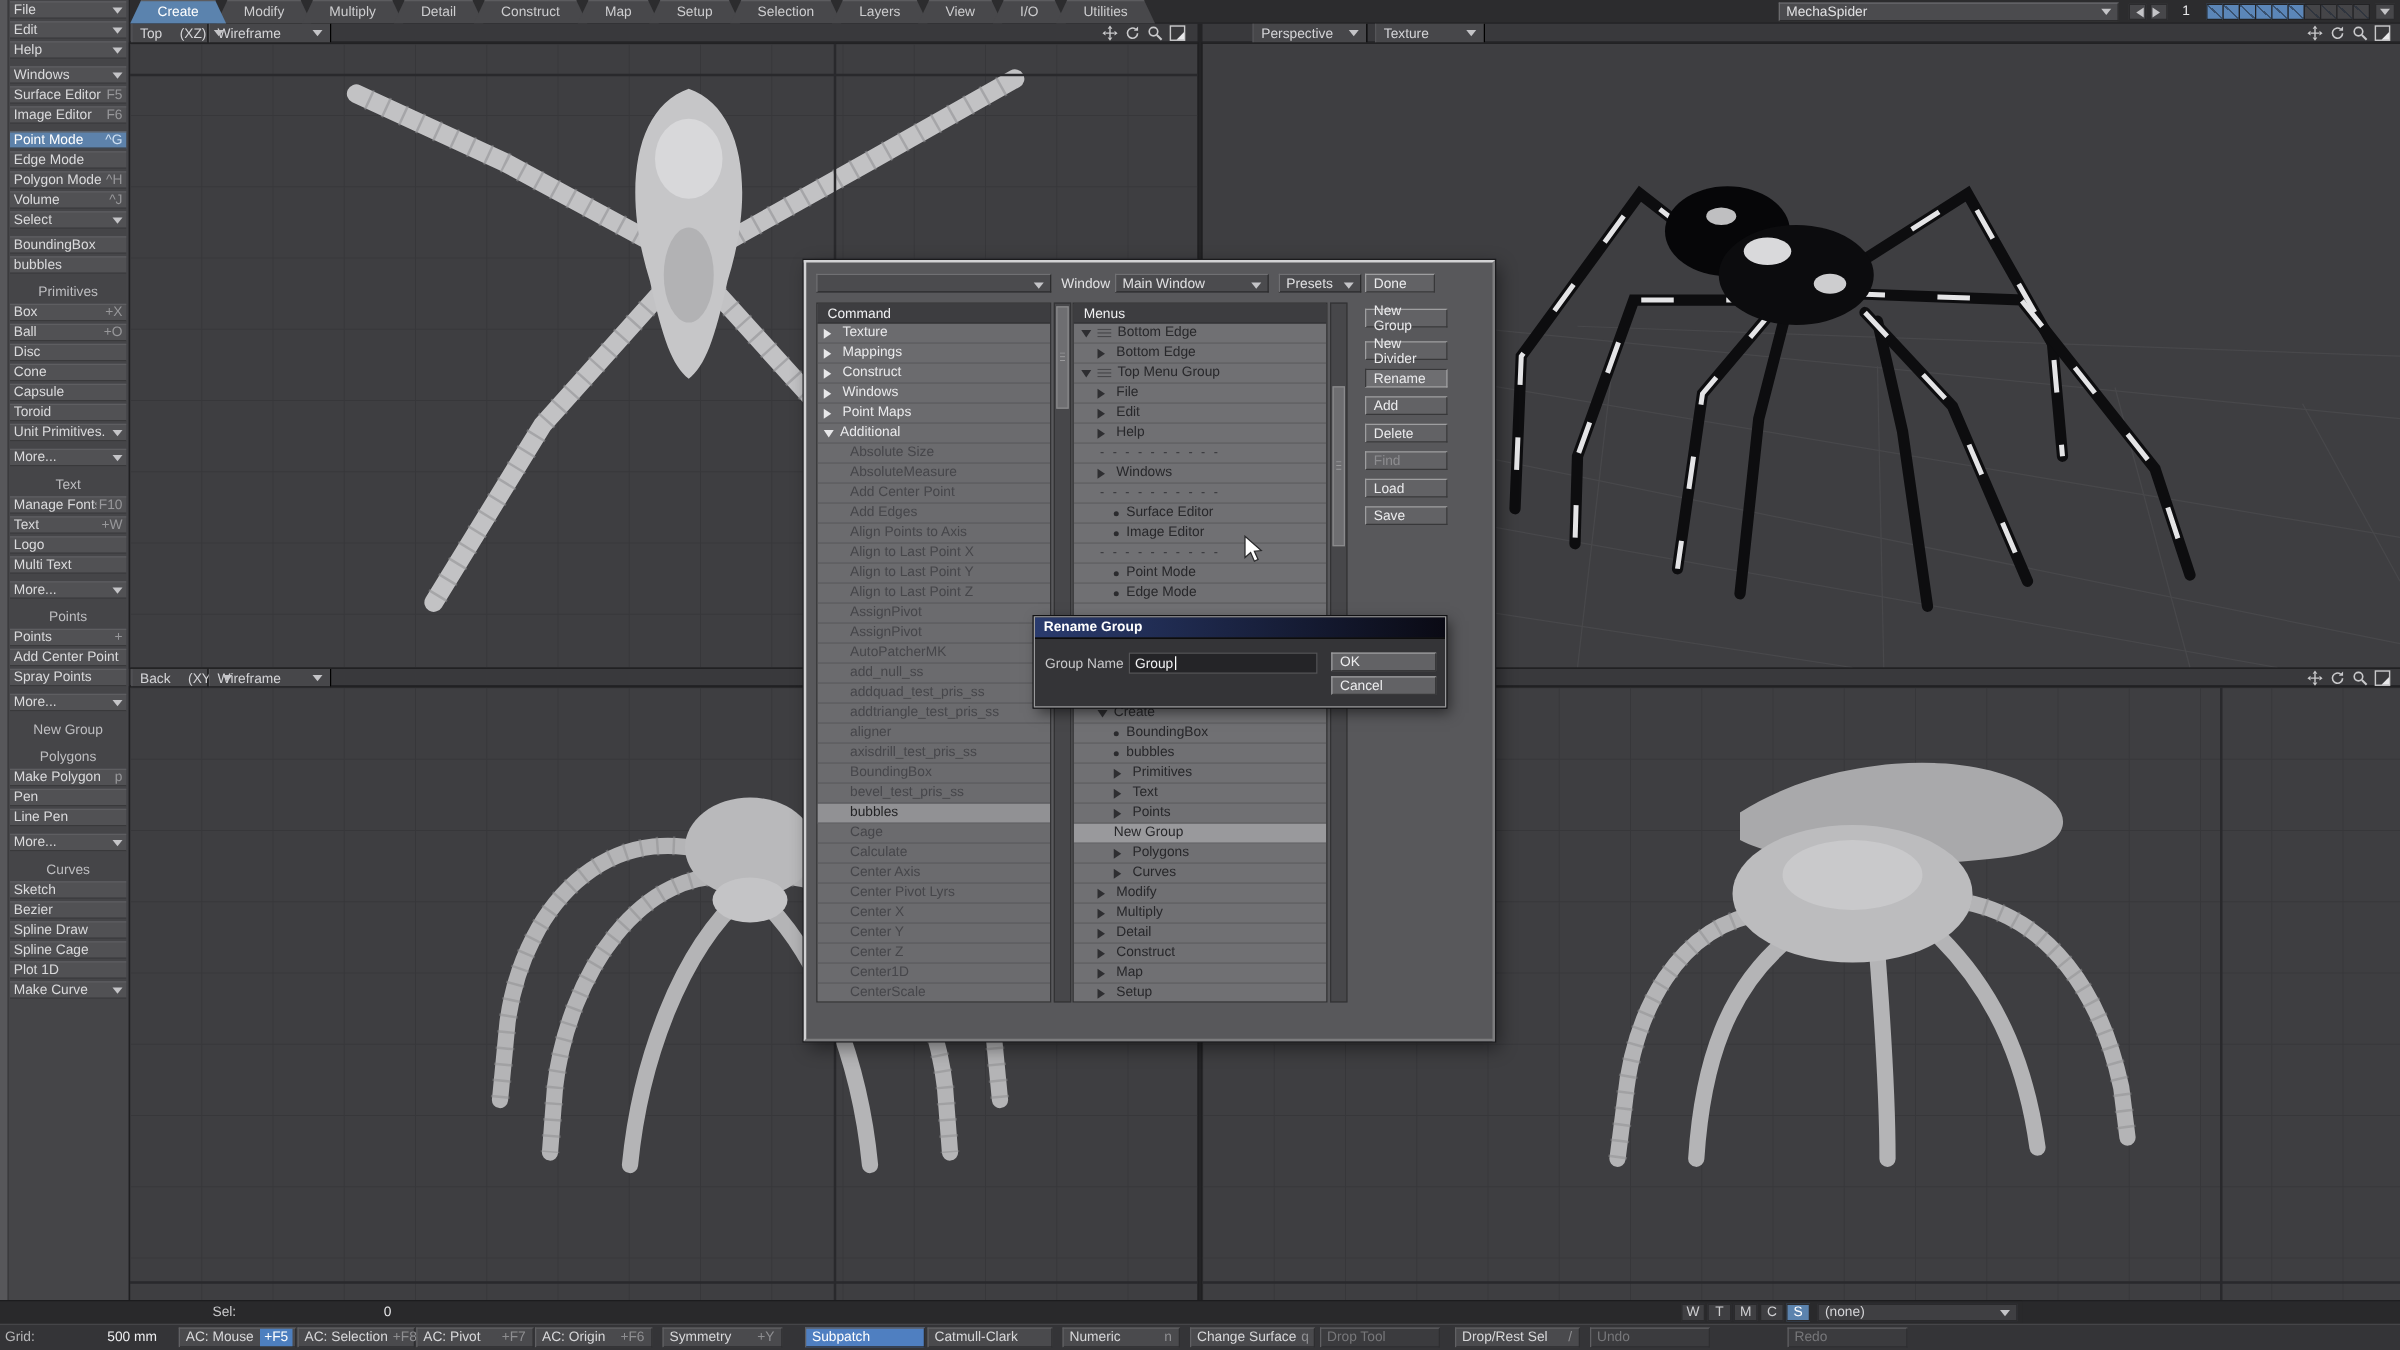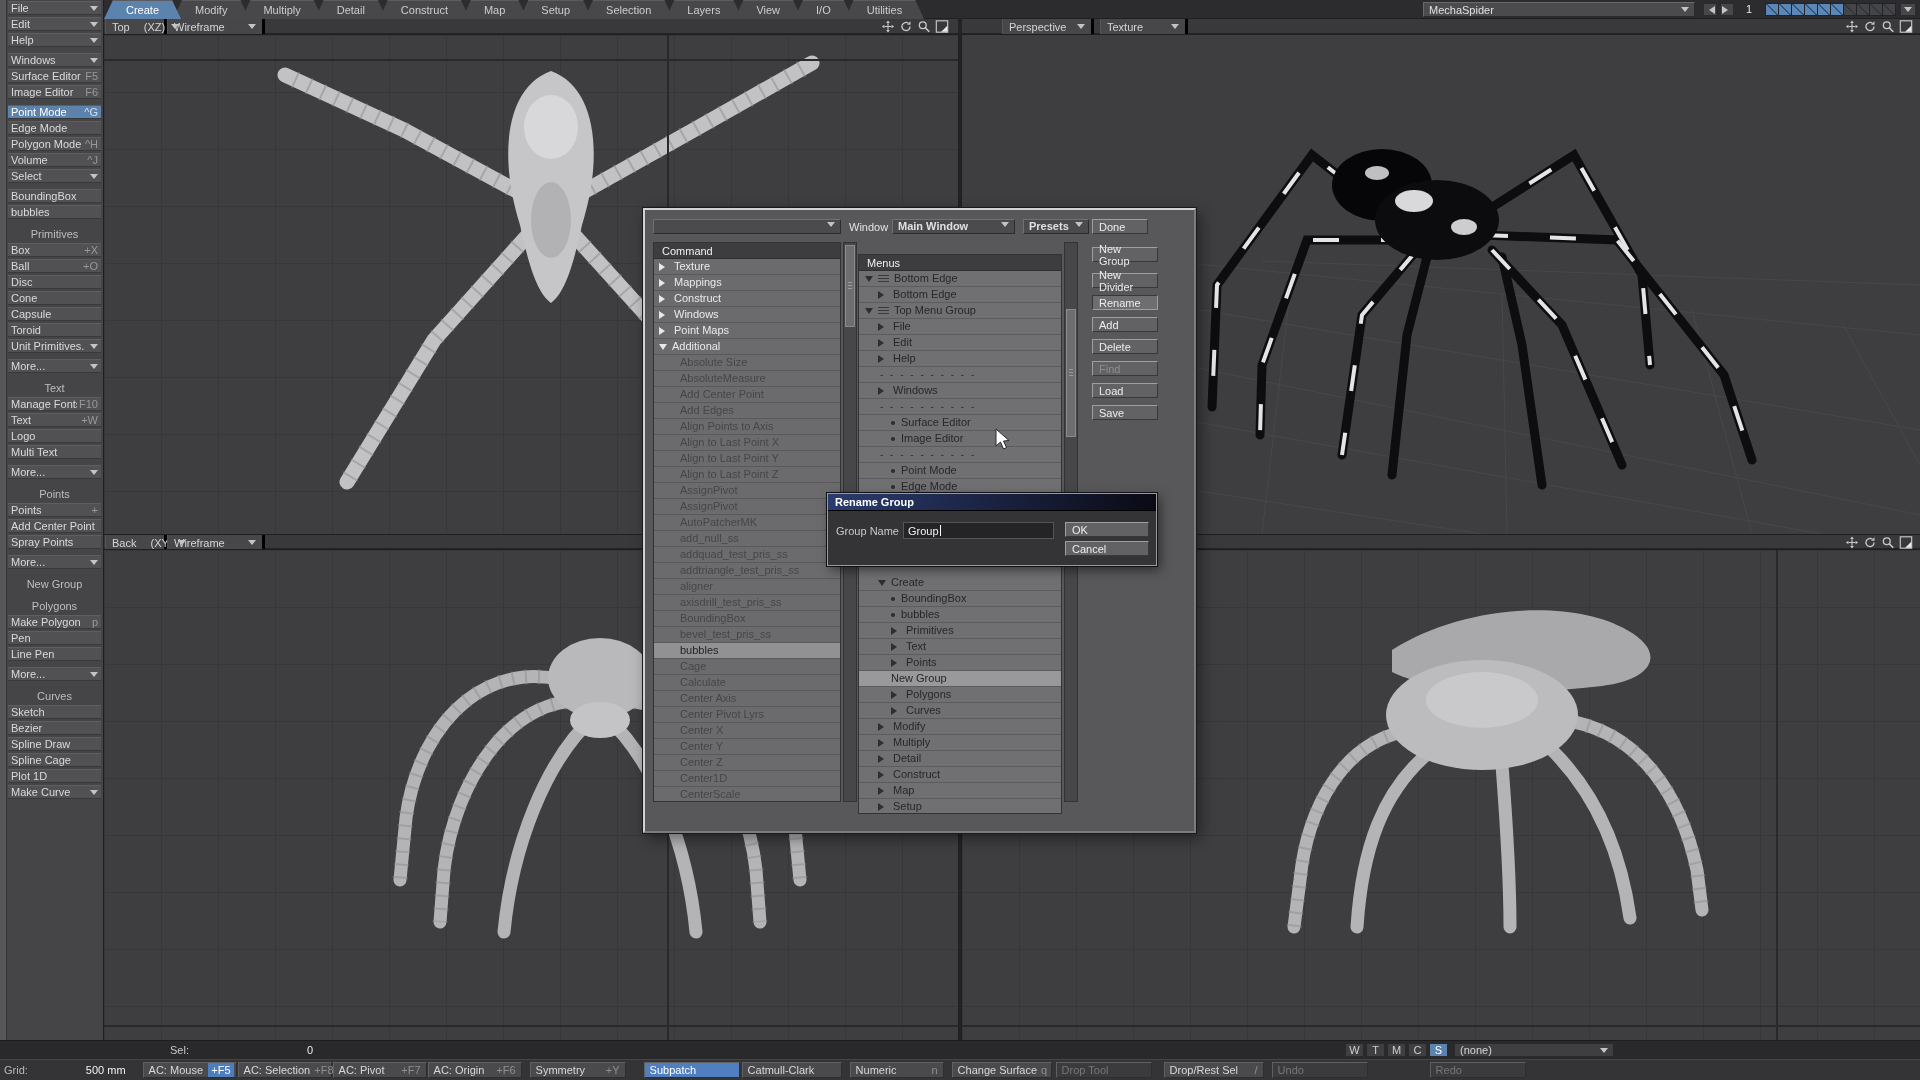--- a/index.html
+++ b/index.html
@@ -24,21 +24,21 @@
   #layer-menu { position:absolute; right:4px; top:3px; width:16px; height:13px; background:#47474a; border:1px solid #2b2b2d; display:flex; align-items:center; justify-content:center; }
 
   .dd-arrow { display:inline-block; width:0; height:0; border:4px solid transparent; border-top:5px solid #c4c4c7; margin-left:6px; transform:translateY(2px); }
   .tri-left { width:0;height:0;border:4px solid transparent;border-right:6px solid #c4c4c7; }
   .tri-right{ width:0;height:0;border:4px solid transparent;border-left:6px solid #c4c4c7; }
 
   
   .vp-bar { position:absolute; left:104px; right:0; height:15px; background:#39393c; border-bottom:1px solid #242427; }
   #vp-bar-top { top:19px; }
   #vp-bar-mid { top:534px; border-top:1px solid #242427; }
-  .vpc { display:inline-flex; align-items:center; height:15px; background:#47474a; border-right:3px solid #000000; border-left:1px solid #555558; padding:0 6px; color:#d5d5d8; }
+  .vpc { display:inline-flex; align-items:center; height:15px; background:#47474a; border-right:1px solid #000000; border-left:1px solid #555558; padding:0 6px; color:#d5d5d8; }
   .vpc .ax { margin-left:14px; }
   .vp-ctls { position:absolute; top:0; display:flex; }
   .vp-icons { position:absolute; top:1px; display:flex; gap:2px; }
   .vp-icon { width:16px; height:13px; display:flex; align-items:center; justify-content:center; background:transparent; }
   .vp-icon svg { display:block; }
 
   
   #sidebar { position:absolute; left:0; top:0; width:104px; height:1040px; background:#454548; border-right:1px solid #222224; padding:1px 2px 0 8px; }
   #sidebar:before { content:""; position:absolute; left:0; top:0; width:6px; height:1040px; background:#57575a; border-right:1px solid #333335; }
   .sbtn { height:14px; margin-bottom:2px; background:#515154; border-top:1px solid #5e5e61; border-bottom:1px solid #39393b; color:#dadadc; display:flex; align-items:center; padding:0 3px; white-space:nowrap; overflow:hidden; }
@@ -58,21 +58,21 @@
   #vp-bl { left:104px; top:550px; width:854px; height:490px; }
   #vp-br { left:962px; top:550px; width:958px; height:490px; }
   .axis-v { position:absolute; top:0; bottom:0; width:2px; background:#29292c; }
   .axis-h { position:absolute; left:0; right:0; height:2px; background:#29292c; }
   #vdivider { position:absolute; left:958px; top:19px; width:4px; height:1021px; background:#232325; }
 
   
   #cfg { position:absolute; left:643px; top:208px; width:553px; height:625px; background:#58585b; border:2px solid; border-color:#d2d2d4 #7c7c7e #7c7c7e #d2d2d4; box-shadow:0 0 0 1px #1a1a1c, 4px 5px 14px rgba(0,0,0,.45); z-index:10; }
   #cfg-title { height:20px; background:linear-gradient(#b2b2b4,#717174); color:#16163a; font-weight:bold; font-size:12px; line-height:20px; padding-left:10px; border-bottom:1px solid #3c3c3e; }
   #cfg-body { position:relative; height:603px; }
-  .ddl { position:absolute; height:15px; background:#4b4b4e; border:1px solid; border-color:#707073 #2c2c2e #2c2c2e #707073; display:flex; align-items:flex-start; padding:0 5px; color:#e0e0e2;font-weight:bold; }
+  .ddl { position:absolute; height:15px; background:#4b4b4e; border:1px solid; border-color:#707073 #2c2c2e #2c2c2e #707073; display:flex; align-items:flex-end; padding:0 5px; color:#e0e0e2; }
   .ddl .dd-arrow { margin-left:auto; }
   #cfg-filter { left:8px; top:9px; width:188px; }
   #lbl-window { position:absolute; left:204px; top:11px; color:#e2e2e4; }
   #ddl-window { left:247px; top:9px; width:123px; }
   #ddl-presets { left:378px; top:9px; width:66px; }
   .dbtn { height:15px; background:#626265; border:1px solid; border-color:#9e9ea0 #38383a #38383a #9e9ea0; color:#ececee; display:flex; align-items:center; padding:0 6px; }
   .dbtn.pressed { background:#6e6e71; border-color:#38383a #9e9ea0 #9e9ea0 #38383a; }
   .dbtn.disabled { color:#8d8d90; }
   #btn-done { position:absolute; left:447px; top:9px; width:56px; }
   #side-buttons { position:absolute; left:447px; top:37px; width:66px; display:flex; flex-direction:column; gap:7px; }
@@ -88,21 +88,21 @@
   .tri.d { border:4px solid transparent; border-top:6px solid #2a2a2c; transform:translateY(2px); }
   .crow .tri.r { border-left-color:#e8e8ea; }
   .crow .tri.d { border-top-color:#e8e8ea; }
   .vscroll { position:absolute; top:32px; width:14px; height:560px; background:#47474a; border:1px solid #333335; }
   #cmd-scroll { left:198px; }
   #menu-scroll { left:419px; }
   .vthumb { position:absolute; left:1px; right:1px; background:#6e6e71; border:1px solid #8a8a8c; }
   .vthumb:after { content:""; position:absolute; left:2px; right:2px; top:50%; height:8px; margin-top:-4px;
     background:linear-gradient(#9a9a9c 1px, transparent 1px); background-size:100% 3px; }
 
-  #menu-list { position:absolute; left:213px; top:44px; width:204px; height:560px; background:#5a5a5d; border:1px solid #333335; overflow:hidden; }
+  #menu-list { position:absolute; left:213px; top:32px; width:204px; height:560px; background:#5a5a5d; border:1px solid #333335; overflow:hidden; }
   .mrow { height:16px; line-height:15px; background:#707073; border-bottom:1px solid #5c5c5f; color:#27272a; display:flex; align-items:center; white-space:nowrap; }
   .mrow.selected { background:#99999c; }
   .mrow .grip { display:inline-block; width:11px; height:7px; margin-right:5px;
     background:linear-gradient(#3a3a3d 1px, transparent 1px); background-size:100% 3px; }
   .mrow .dot { width:4px; height:4px; border-radius:50%; background:#2b2b2e; margin-right:6px; }
   .mrow .tri.r { border-left-color:#2e2e31; }
   .mrow .tri.d { border-top-color:#2e2e31; }
   .mrow.divider { color:#323235; letter-spacing:2px; font-size:10px; }
   .mspacer { background:#707073; }
 

